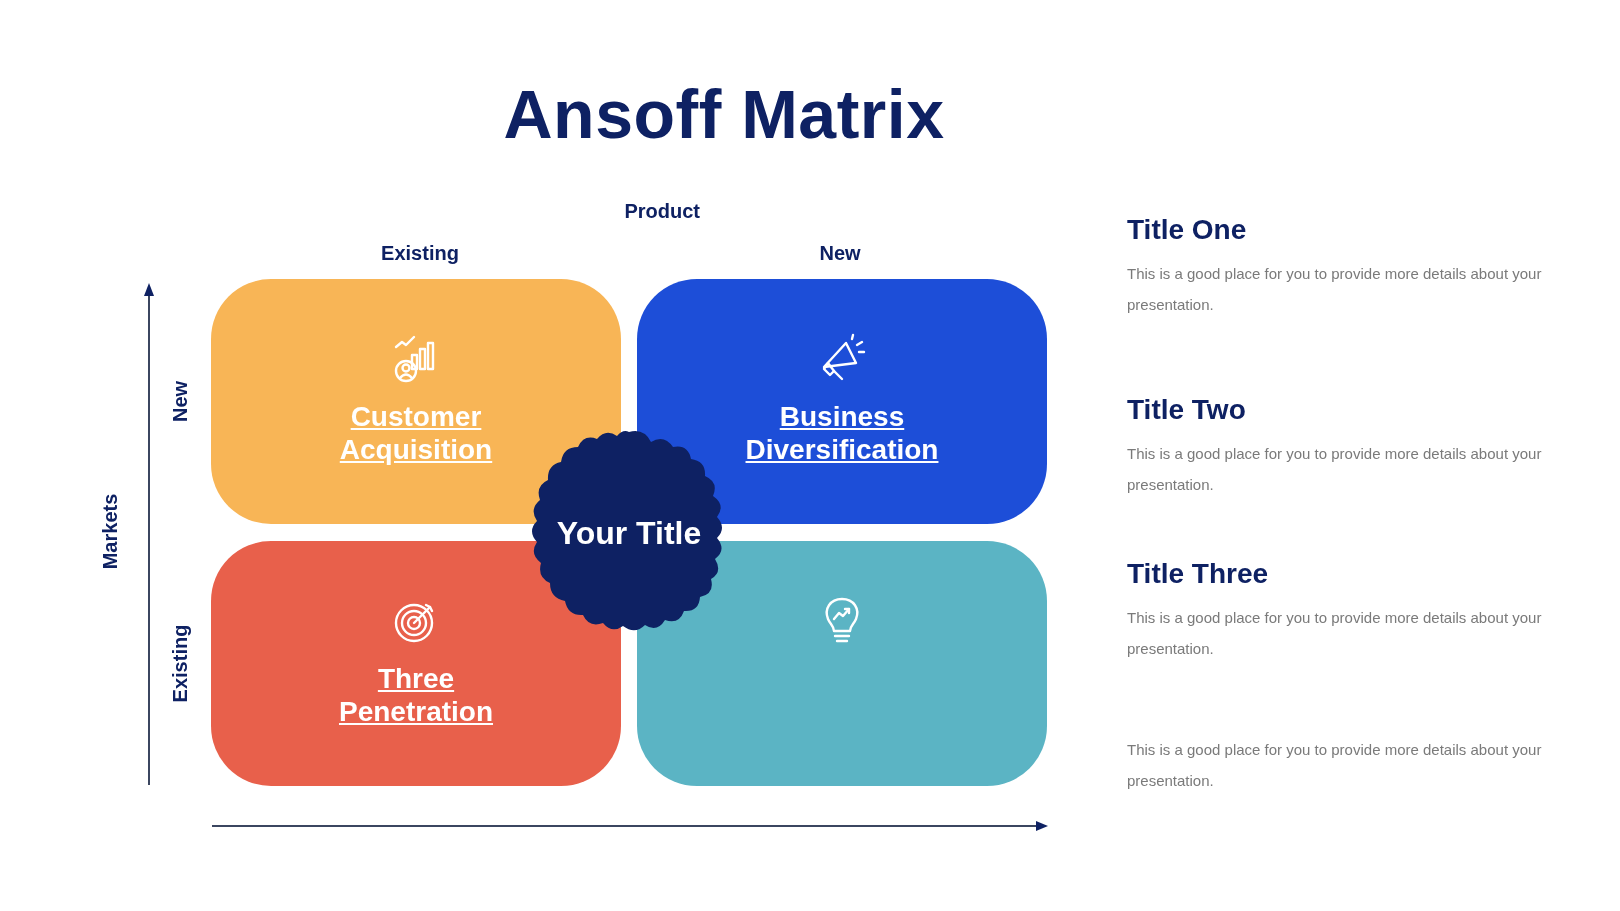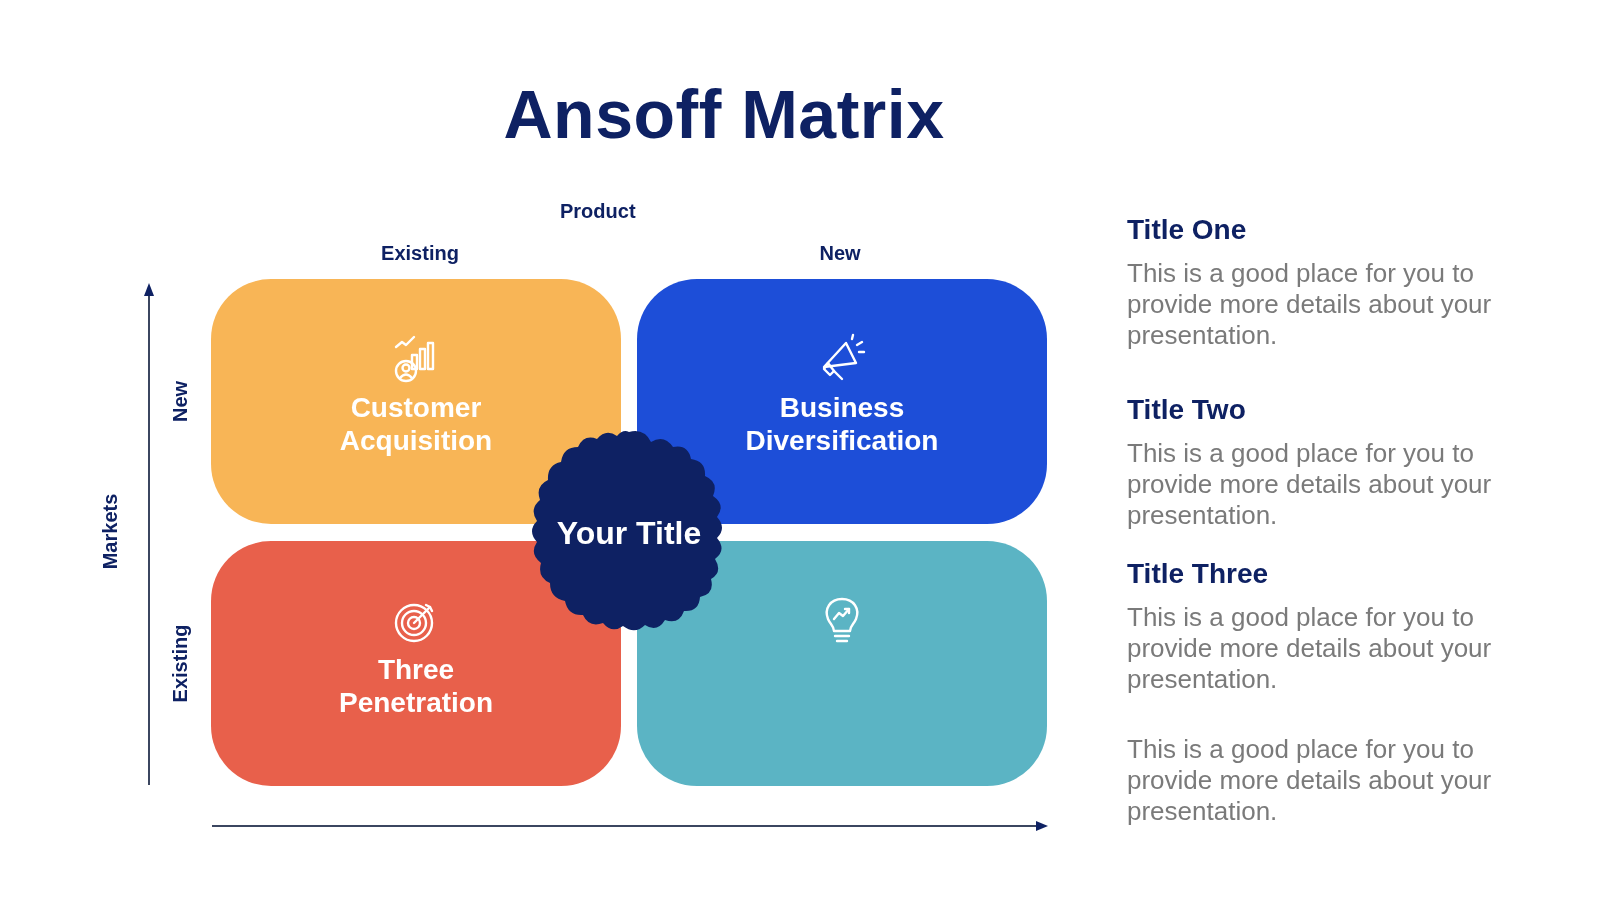--- a/index.html
+++ b/index.html
@@ -2,34 +2,34 @@
 <html><head>
 <meta charset="utf-8">
 <style>
   html, body { margin: 0; padding: 0; background: #ffffff; }
   body { width: 1620px; height: 911px; position: relative; overflow: hidden; font-family: "Liberation Sans", "DejaVu Sans", sans-serif; }
   .abs { position: absolute; }
   .title { left: 0; width: 1448px; top: 75px; text-align: center; font-size: 68px; font-weight: 700; color: #0e2163; letter-spacing: 0.5px; }
   .axis-label { color: #0e2163; font-weight: 700; font-size: 20px; }
   .quad { position: absolute; width: 410px; height: 245px; border-radius: 60px; color: #fff; display: flex; flex-direction: column; align-items: center; }
   .quad .icon { margin-top: 54px; width: 52px; height: 52px; }
-  .quad .label { margin-top: 6px; font-weight: 700; font-size: 28px; line-height: 33px; text-align: center; }
+  .quad .label { margin-top: 15px; font-weight: 700; font-size: 28px; line-height: 33px; text-align: center; text-decoration: underline; }
   .badge { position: absolute; left: 527px; top: 430px; width: 204px; height: 204px; }
   .badge-text { position: absolute; left: 527px; top: 515px; width: 204px; text-align: center; color: #fff; font-weight: 700; font-size: 32px; }
   .side-item { position: absolute; left: 1127px; width: 420px; }
   .side-item .st { color: #0e2163; font-weight: 700; font-size: 28px; }
-  .side-item .sd { margin-top: 12px; color: #7a7a7a; font-size: 26px; line-height: 31px; }
+  .side-item .sd { margin-top: 12px; color: #7a7a7a; font-size: 15px; line-height: 31px; }
   .vtext { position: absolute; transform: rotate(-90deg); transform-origin: center center; white-space: nowrap; }
 </style>
 </head>
 <body>
 
 <div class="abs title">Ansoff Matrix</div>
 
-<div class="abs axis-label" style="left:560px;top:200px;width:140px;text-align:left;">Product</div>
+<div class="abs axis-label" style="left:560px;top:200px;width:140px;text-align:right;">Product</div>
 <div class="abs axis-label" style="left:340px;top:242px;width:160px;text-align:center;">Existing</div>
 <div class="abs axis-label" style="left:770px;top:242px;width:140px;text-align:center;">New</div>
 
 <div class="vtext axis-label" style="left:60px;top:520px;width:100px;text-align:center;">Markets</div>
 <div class="vtext axis-label" style="left:140px;top:390px;width:80px;text-align:center;">New</div>
 <div class="vtext axis-label" style="left:130px;top:652px;width:100px;text-align:center;">Existing</div>
 
 <svg class="abs" style="left:0;top:0;" width="1620" height="911">
   <line x1="149" y1="785" x2="149" y2="292" stroke="#3b4660" stroke-width="2"></line>
   <polygon points="149,283 144,296 154,296" fill="#0e2163"></polygon>

